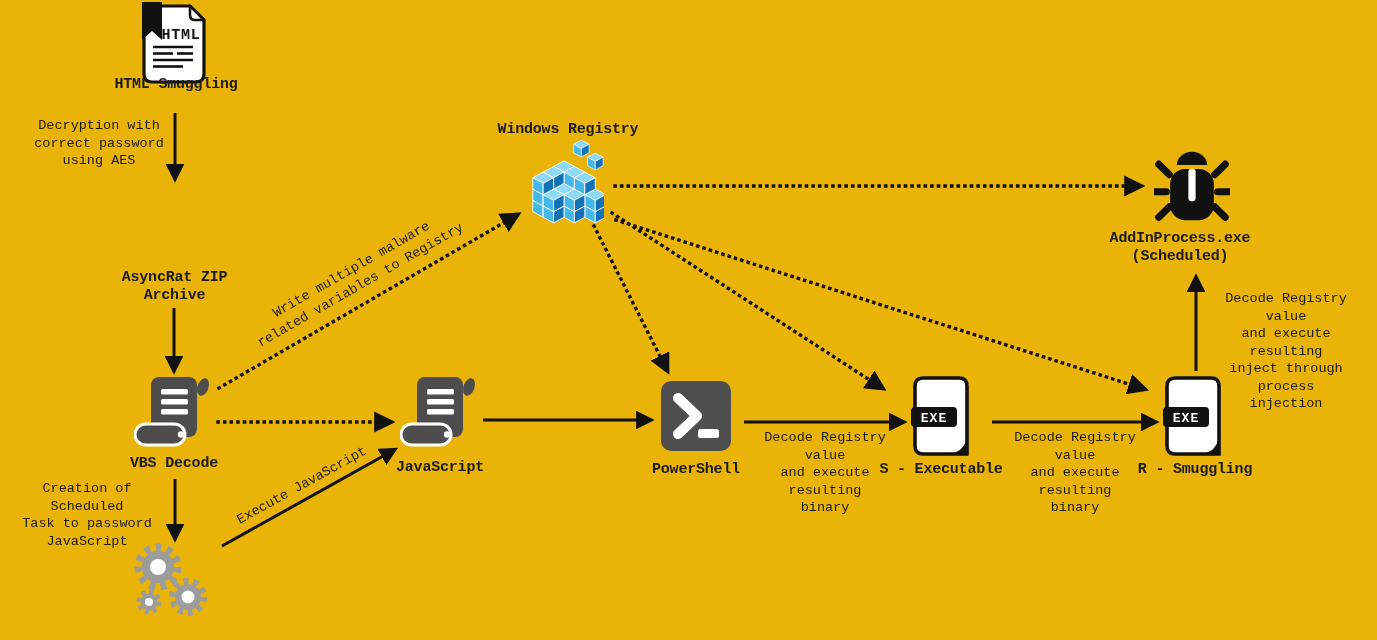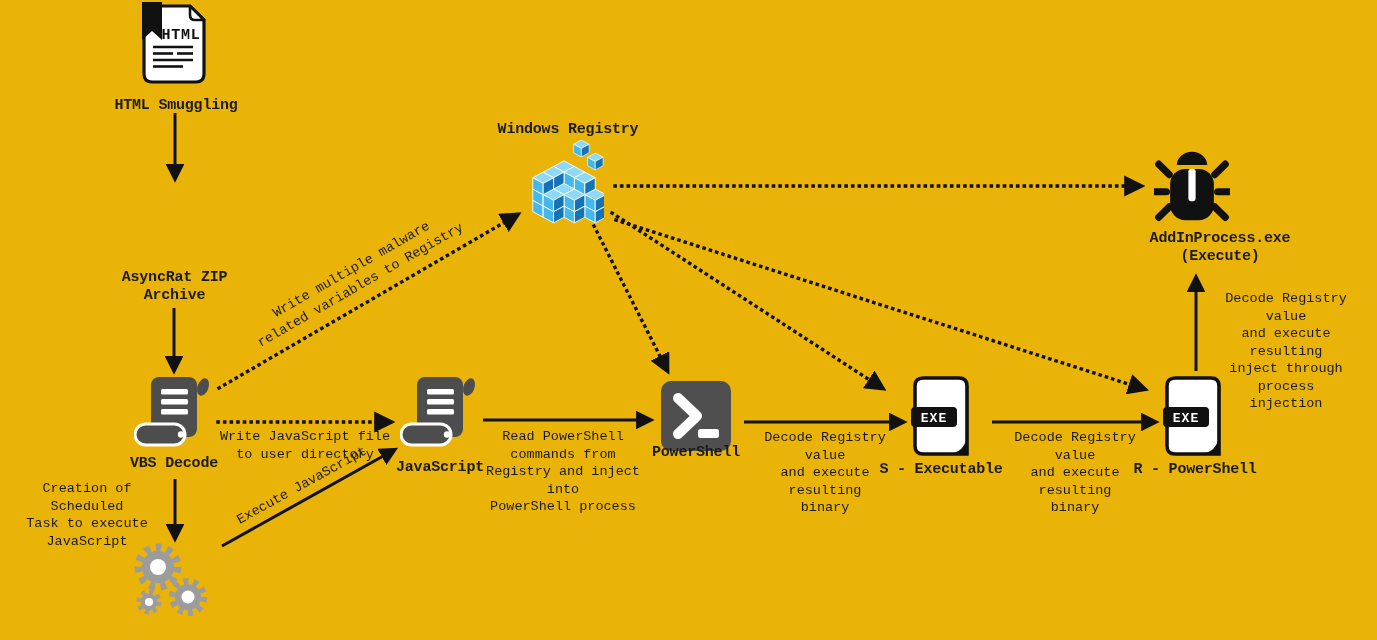--- a/index.html
+++ b/index.html
@@ -181,64 +181,59 @@
           <line x1="67" y1="50" x2="79" y2="50"></line>
         <line x1="16" y1="66" x2="5" y2="77"></line>
           <line x1="64" y1="66" x2="75" y2="77"></line>
       </g>
       <path d="M24,22 a16,14 0 0 1 32,0 z" fill="#111"></path>
       <rect x="17" y="26" width="46" height="54" rx="16" fill="#111"></rect>
       <rect x="36.2" y="26" width="7.6" height="34" rx="2.5" fill="#fff"></rect>
     </svg>
   </div>
 
-  <div class="node-label" style="left:66px;top:97px;width:220px">HTML Smuggling</div>
+  <div class="node-label" style="left:66px;top:76px;width:220px">HTML Smuggling</div>
   <div class="node-label" style="left:92px;top:269px;width:165px">
     <div>AsyncRat ZIP</div>
     <div>Archive</div>
   </div>
   <div class="node-label" style="left:94px;top:455px;width:160px">VBS Decode</div>
   <div class="node-label" style="left:89px;top:654px;width:170px">Scheduled Task</div>
   <div class="node-label" style="left:355px;top:459px;width:170px">JavaScript</div>
   <div class="node-label" style="left:483px;top:121px;width:170px">Windows Registry</div>
-  <div class="node-label" style="left:611px;top:444px;width:170px">PowerShell</div>
+  <div class="node-label" style="left:611px;top:461px;width:170px">PowerShell</div>
   <div class="node-label" style="left:856px;top:461px;width:170px">S - Executable</div>
-  <div class="node-label" style="left:1110px;top:461px;width:170px">R - PowerShell</div>
-  <div class="node-label" style="left:1132px;top:230px;width:176px">
+  <div class="node-label" style="left:1110px;top:461px;width:170px">R - Smuggling</div>
+  <div class="node-label" style="left:1092px;top:230px;width:176px">
     <div>AddInProcess.exe</div>
-    <div>(Execute)</div>
-  </div>
-
+    <div>(Scheduled)</div>
+  </div>
+
+  <div class="edge-label" style="left:20px;top:117px;width:158px">
+    <div>Decryption with</div>
+    <div>correct password</div>
+    <div>using AES</div>
+  </div>
 
   <div class="edge-label" style="left:3px;top:480px;width:168px">
     <div>Creation of Scheduled</div>
-    <div>Task to execute</div>
+    <div>Task to password</div>
     <div>JavaScript</div>
   </div>
 
   <div class="edge-label rot30" style="left:236px;top:260px;width:240px">
     <div>Write multiple malware</div>
     <div>related variables to Registry</div>
   </div>
 
-  <div class="edge-label" style="left:212px;top:428px;width:186px">
-    <div>Write JavaScript file</div>
-    <div>to user directory</div>
-  </div>
 
   <div class="edge-label rot29" style="left:222px;top:477px;width:160px">
     <div>Execute JavaScript</div>
   </div>
 
-  <div class="edge-label" style="left:478px;top:428px;width:170px">
-    <div>Read PowerShell</div>
-    <div>commands from</div>
-    <div>Registry and inject into</div>
-    <div>PowerShell process</div>
-  </div>
 
   <div class="edge-label" style="left:741px;top:429px;width:168px">
     <div>Decode Registry value</div>
     <div>and execute resulting</div>
     <div>binary</div>
   </div>
 
   <div class="edge-label" style="left:991px;top:429px;width:168px">
     <div>Decode Registry value</div>
     <div>and execute resulting</div>

